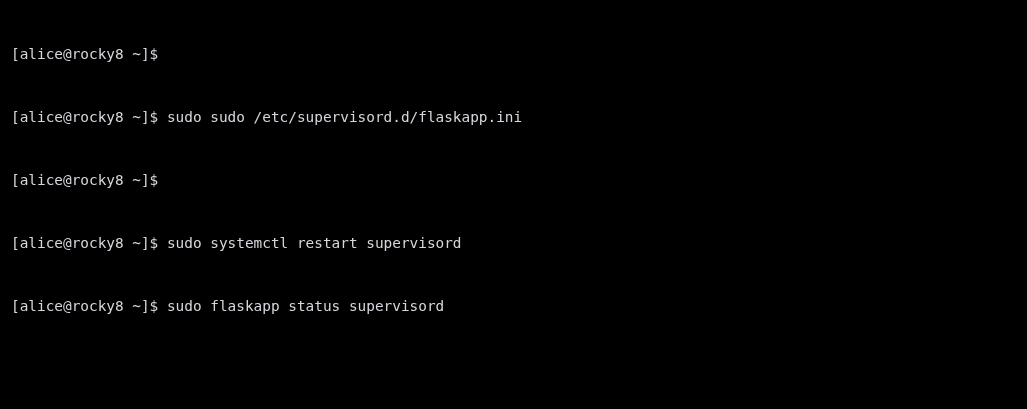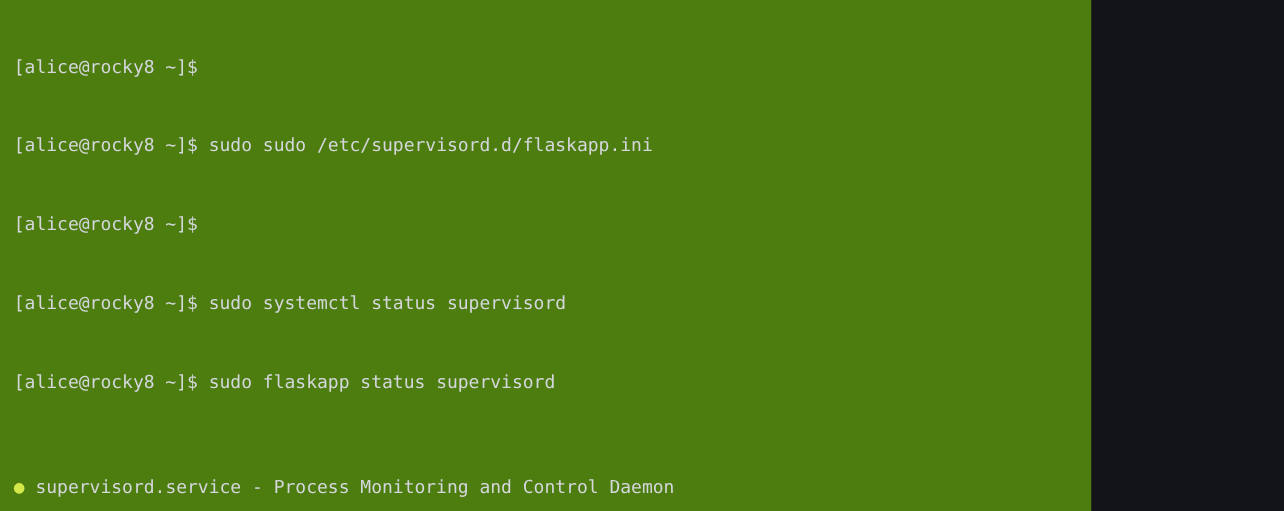--- a/index.html
+++ b/index.html
@@ -5,23 +5,23 @@
   html, body {
     margin: 0;
     padding: 0;
     background: #121417;
     width: 1027px;
     height: 409px;
     overflow: hidden;
   }
   .terminal {
     position: relative;
-    width: 873px;
+    width: 1027px;
     height: 409px;
-    background: #4d7c0f;
+    background: #000000;
     color: #d4d7dc;
     font-family: "DejaVu Sans Mono", "Liberation Mono", monospace;
     font-size: 14.4px;
     line-height: 21px;
     padding: 2px 0 0 11px;
     box-sizing: border-box;
     white-space: pre;
     overflow: hidden;
   }
   .line {
@@ -32,24 +32,23 @@
     color: #d5e84a;
   }
 </style>
 </head>
 <body>
 
 <div class="terminal">
   <div class="line"><span>[alice@rocky8 ~]$</span><span></span></div>
   <div class="line"><span>[alice@rocky8 ~]$</span><span> sudo sudo /etc/supervisord.d/flaskapp.ini</span></div>
   <div class="line"><span>[alice@rocky8 ~]$</span><span></span></div>
-  <div class="line"><span>[alice@rocky8 ~]$</span><span> sudo systemctl status supervisord</span></div>
+  <div class="line"><span>[alice@rocky8 ~]$</span><span> sudo systemctl restart supervisord</span></div>
   <div class="line"><span>[alice@rocky8 ~]$</span><span> sudo flaskapp status supervisord</span></div>
 
-  <div class="line"><span class="bullet">●</span><span> supervisord.service - Process Monitoring and Control Daemon</span></div>
   
   
   
   
   
   
   
 
   
   

